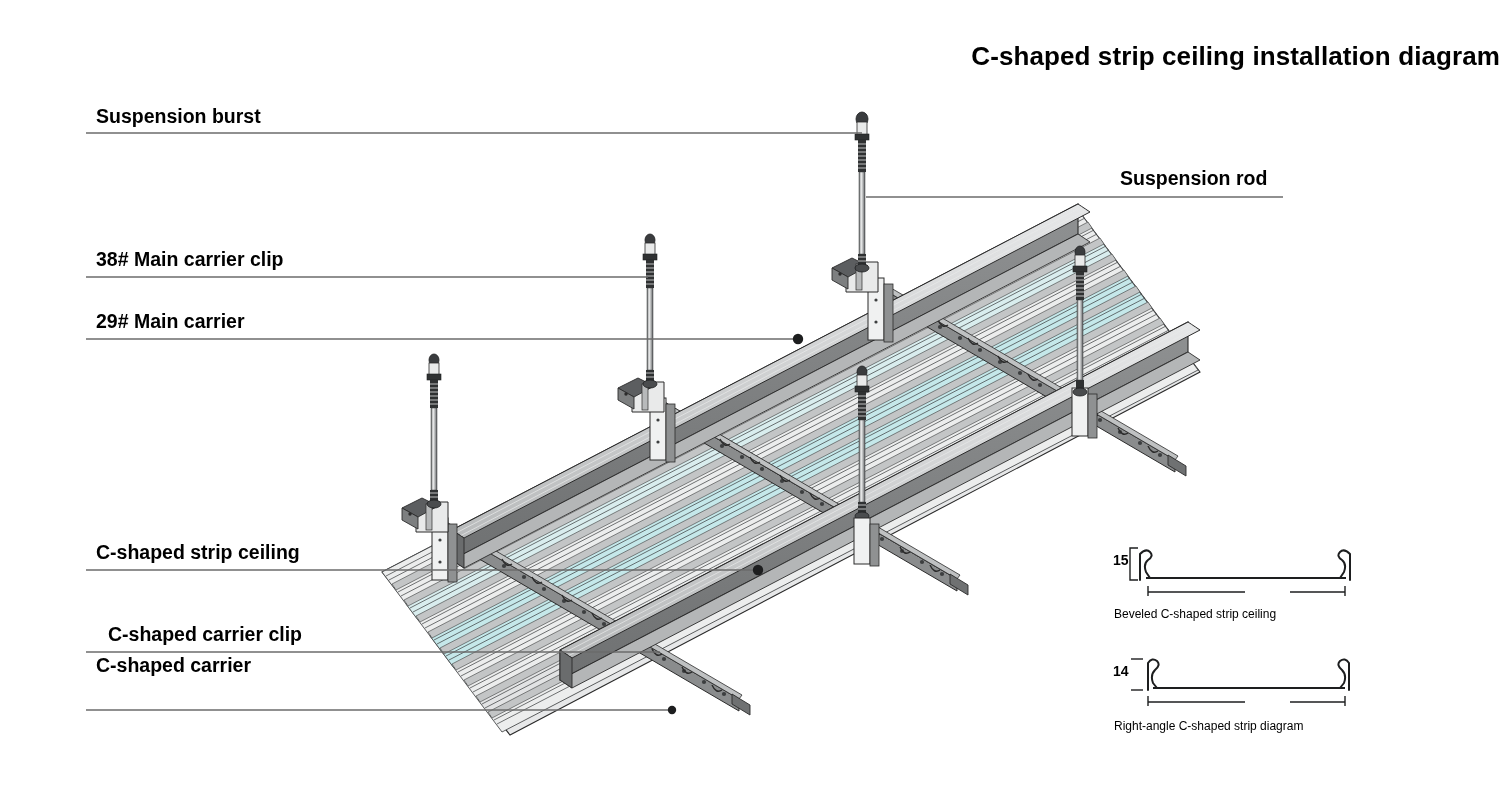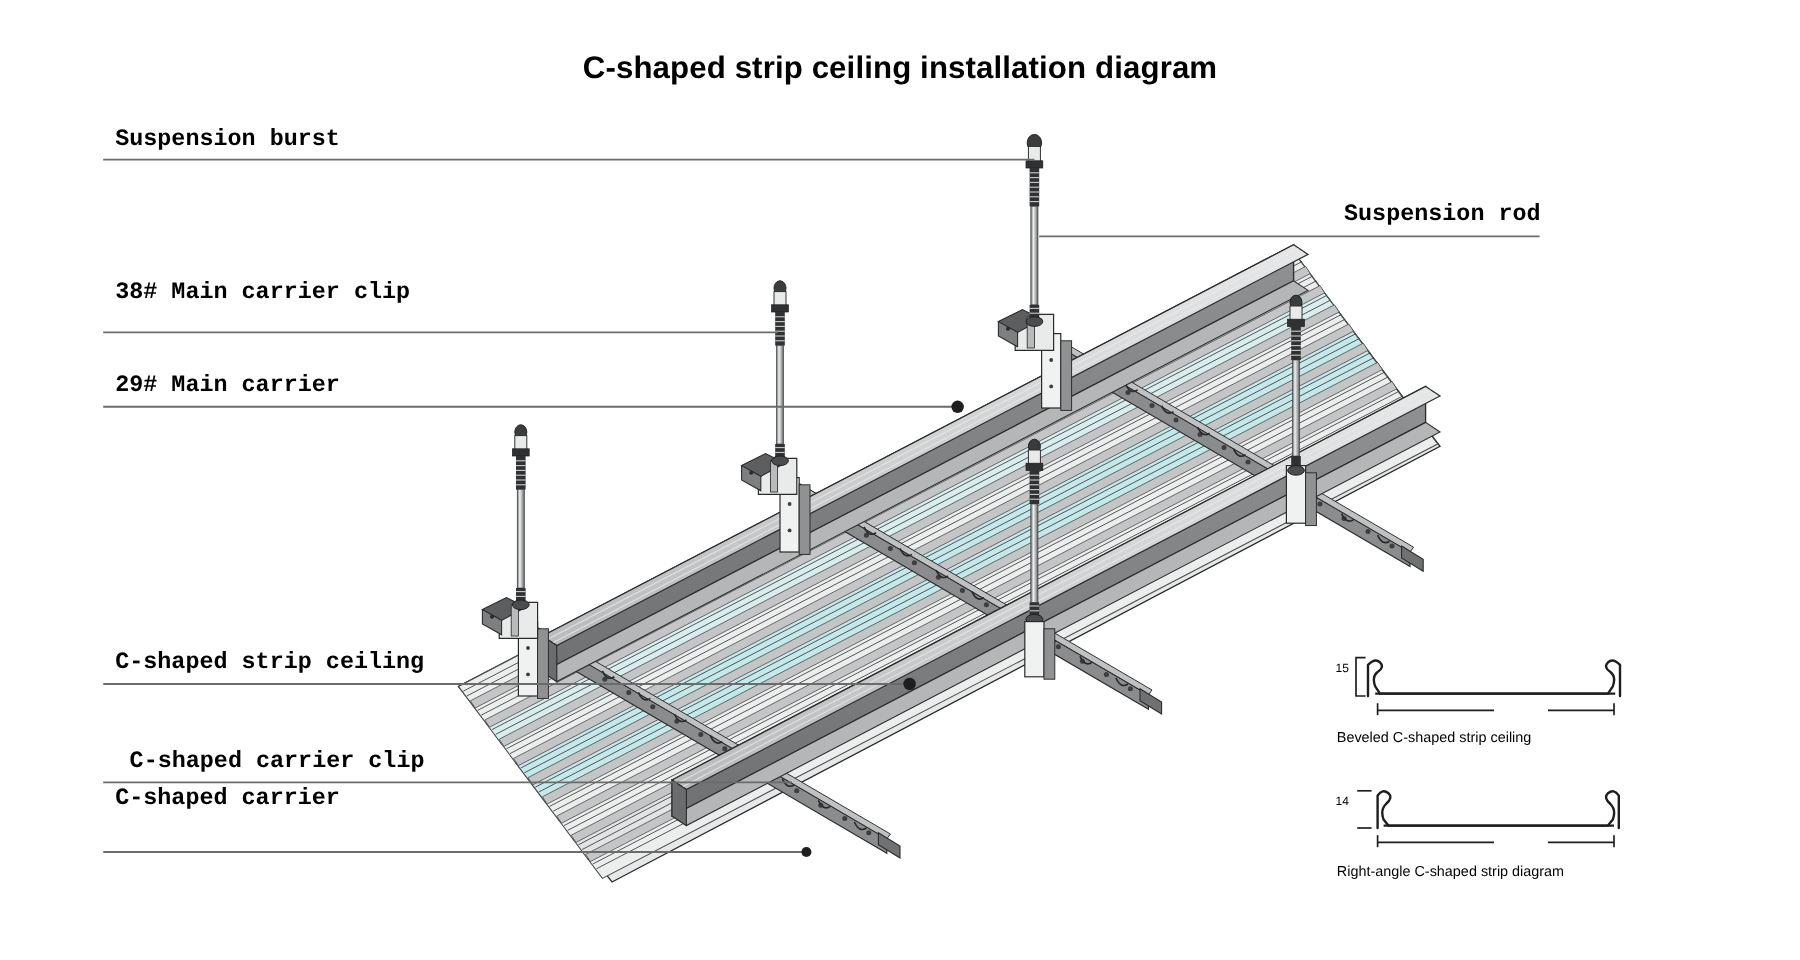--- a/index.html
+++ b/index.html
@@ -1,24 +1,24 @@
 <!DOCTYPE html>
 <html><head>
 <meta charset="utf-8">
 <style>
   html,body{margin:0;padding:0;background:#ffffff;}
   body{width:1500px;height:800px;position:relative;overflow:hidden;
        font-family:"Liberation Sans","DejaVu Sans",sans-serif;color:#000;}
   #stage{position:absolute;left:0;top:0;width:1500px;height:800px;}
   svg{position:absolute;left:0;top:0;}
-  .ttl{position:absolute;width:100%;text-align:center;top:41px;
+  .ttl{position:absolute;width:100%;text-align:right;top:41px;
        font-size:26px;font-weight:bold;letter-spacing:.1px;}
-  .lbl{position:absolute;font-size:19.5px;font-weight:bold;white-space:nowrap;font-family:Liberation Mono, monospace;}
+  .lbl{position:absolute;font-size:19.5px;font-weight:bold;white-space:nowrap;}
   .cap{position:absolute;font-size:12px;font-weight:normal;white-space:nowrap;}
-  .dim{position:absolute;font-size:10px;font-weight:normal;text-align:right;}
+  .dim{position:absolute;font-size:14px;font-weight:bold;text-align:right;}
 </style>
 </head>
 <body>
 
 <div id="stage">
 
 <svg width="1500" height="800" viewBox="0 0 1500 800">
   <defs>
 
     <g id="ribline">
@@ -441,21 +441,21 @@
       <line x1="1345" y1="696" x2="1345" y2="706"></line>
       <line x1="1148" y1="702" x2="1245" y2="702"></line>
       <line x1="1290" y1="702" x2="1345" y2="702"></line>
     </g>
   </g>
 </svg>
 
 <div class="ttl">C-shaped strip ceiling installation diagram</div>
 
 <div class="lbl" style="left:96px;top:105px">Suspension burst</div>
-<div class="lbl" style="left:96px;top:232px">38# Main carrier clip</div>
+<div class="lbl" style="left:96px;top:248px">38# Main carrier clip</div>
 <div class="lbl" style="left:96px;top:310px">29# Main carrier</div>
 <div class="lbl" style="left:96px;top:541px">C-shaped strip ceiling</div>
 <div class="lbl" style="left:108px;top:623px">C-shaped carrier clip</div>
 <div class="lbl" style="left:96px;top:654px">C-shaped carrier</div>
 
 <div class="lbl" style="left:1120px;top:167px">Suspension rod</div>
 
 <div class="dim" style="left:1113px;top:552px">15</div>
 <div class="cap" style="left:1114px;top:607px">Beveled C-shaped strip ceiling</div>
 

